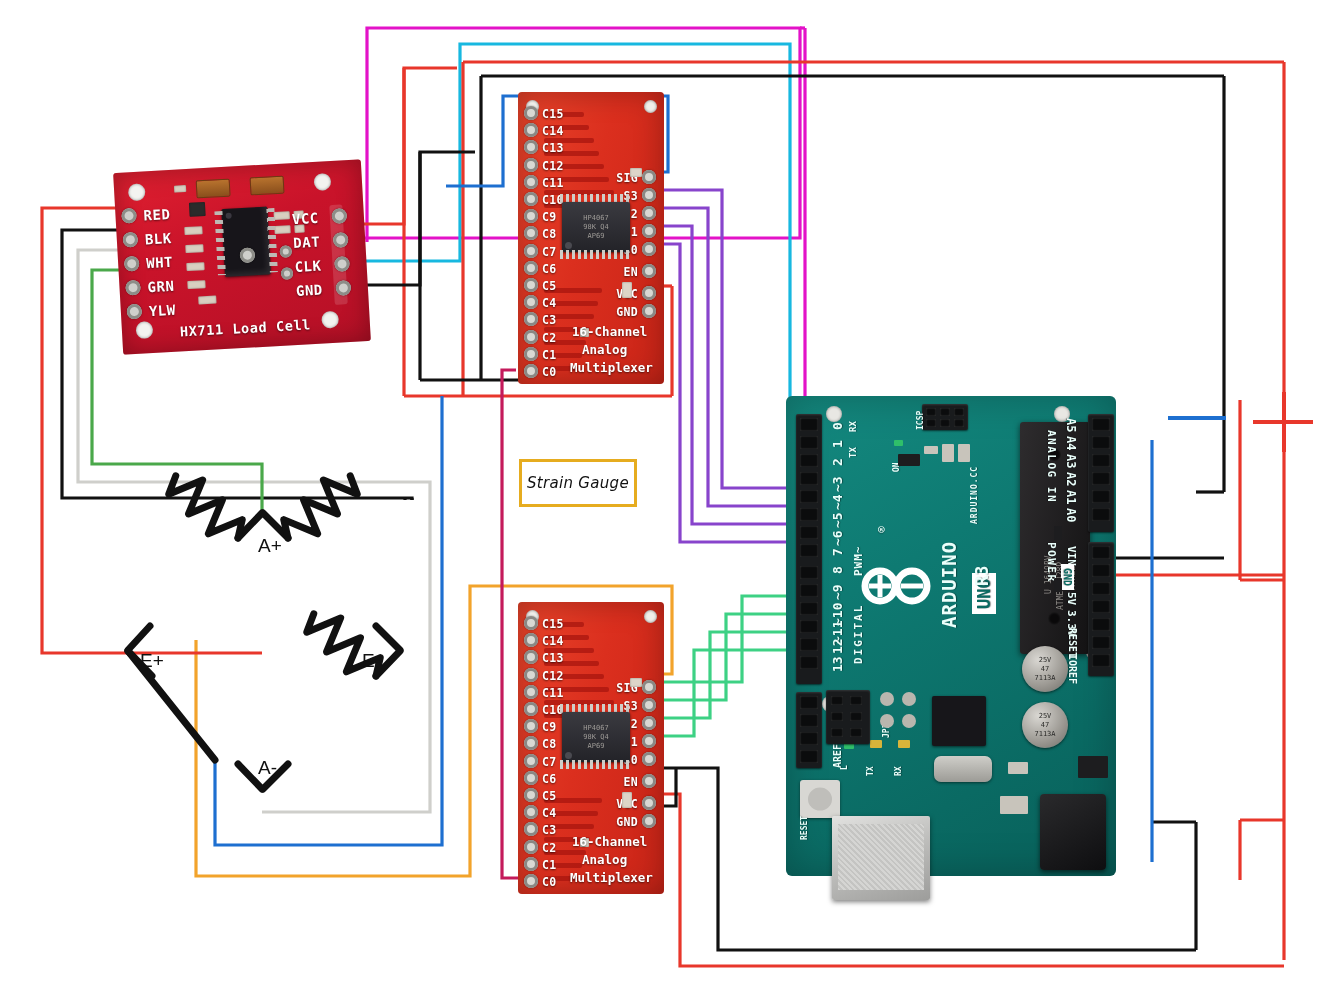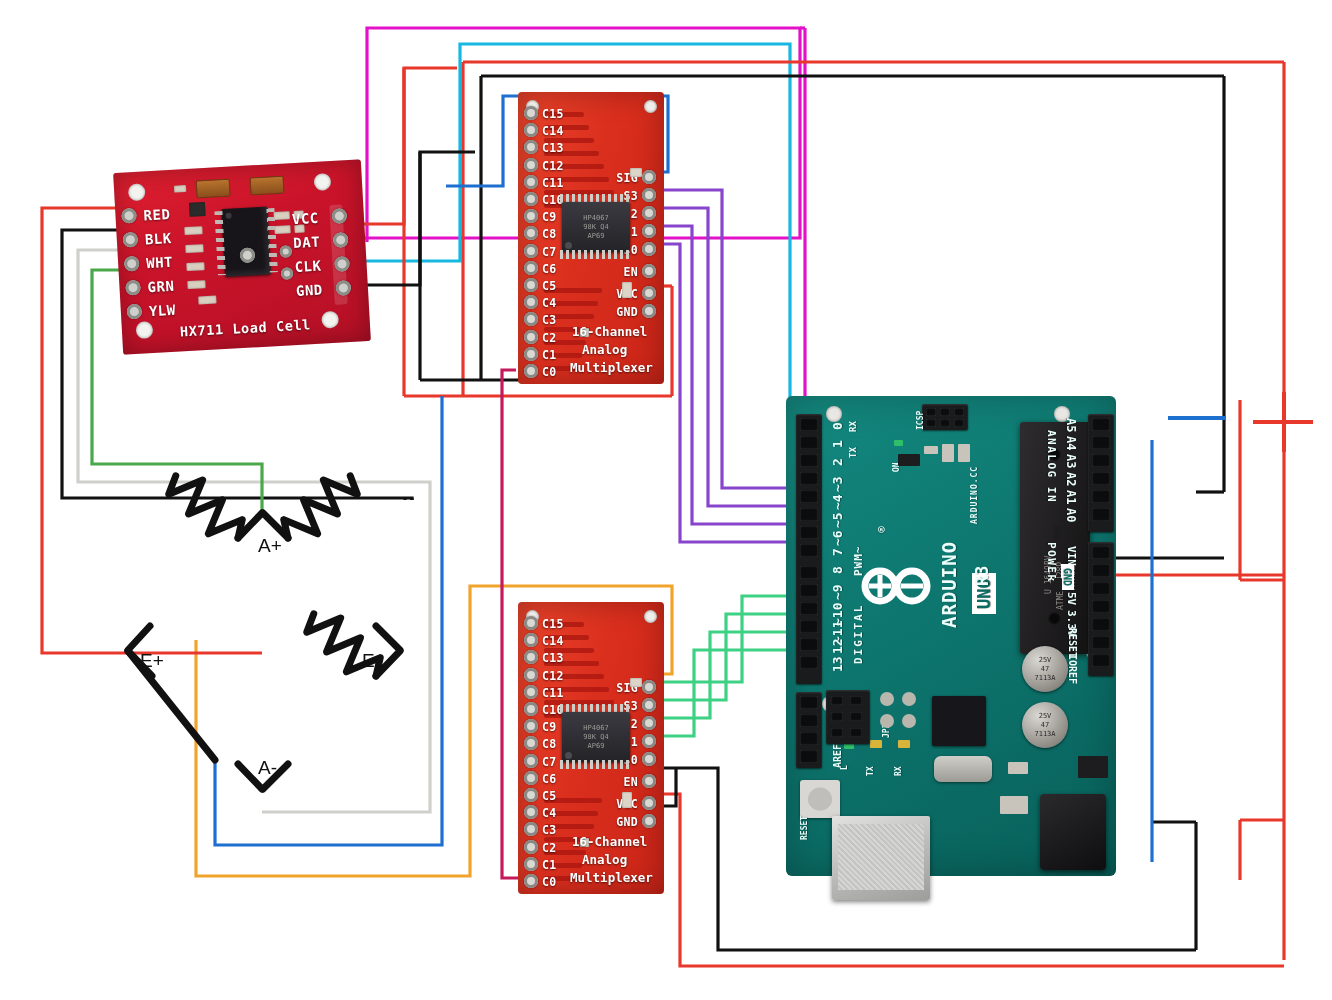--- a/index.html
+++ b/index.html
@@ -652,19 +652,22 @@
     </div>
     <div class="smd blk" style="left:292px;top:360px;width:30px;height:22px;"></div>
     <div class="smd" style="left:222px;top:366px;width:20px;height:12px;"></div>
     <div class="smd" style="left:214px;top:400px;width:28px;height:18px;"></div>
 
     <div class="usb" style="left:46px;top:420px;width:98px;height:84px;"></div>
 
     <div class="barrel" style="left:254px;top:398px;width:66px;height:76px;"></div>
   </div>
 
+  <div class="sg-label" style="left:519px;top:459px;width:112px;height:42px;">
+    <span>Strain Gauge</span>
+  </div>
 
   <div class="node-lbl" style="left:258px;top:535px;">A+</div>
   <div class="node-lbl" style="left:140px;top:650px;">E+</div>
   <div class="node-lbl" style="left:362px;top:650px;">E-</div>
   <div class="node-lbl" style="left:258px;top:757px;">A-</div>
 
 </div>
 
 </body></html>

